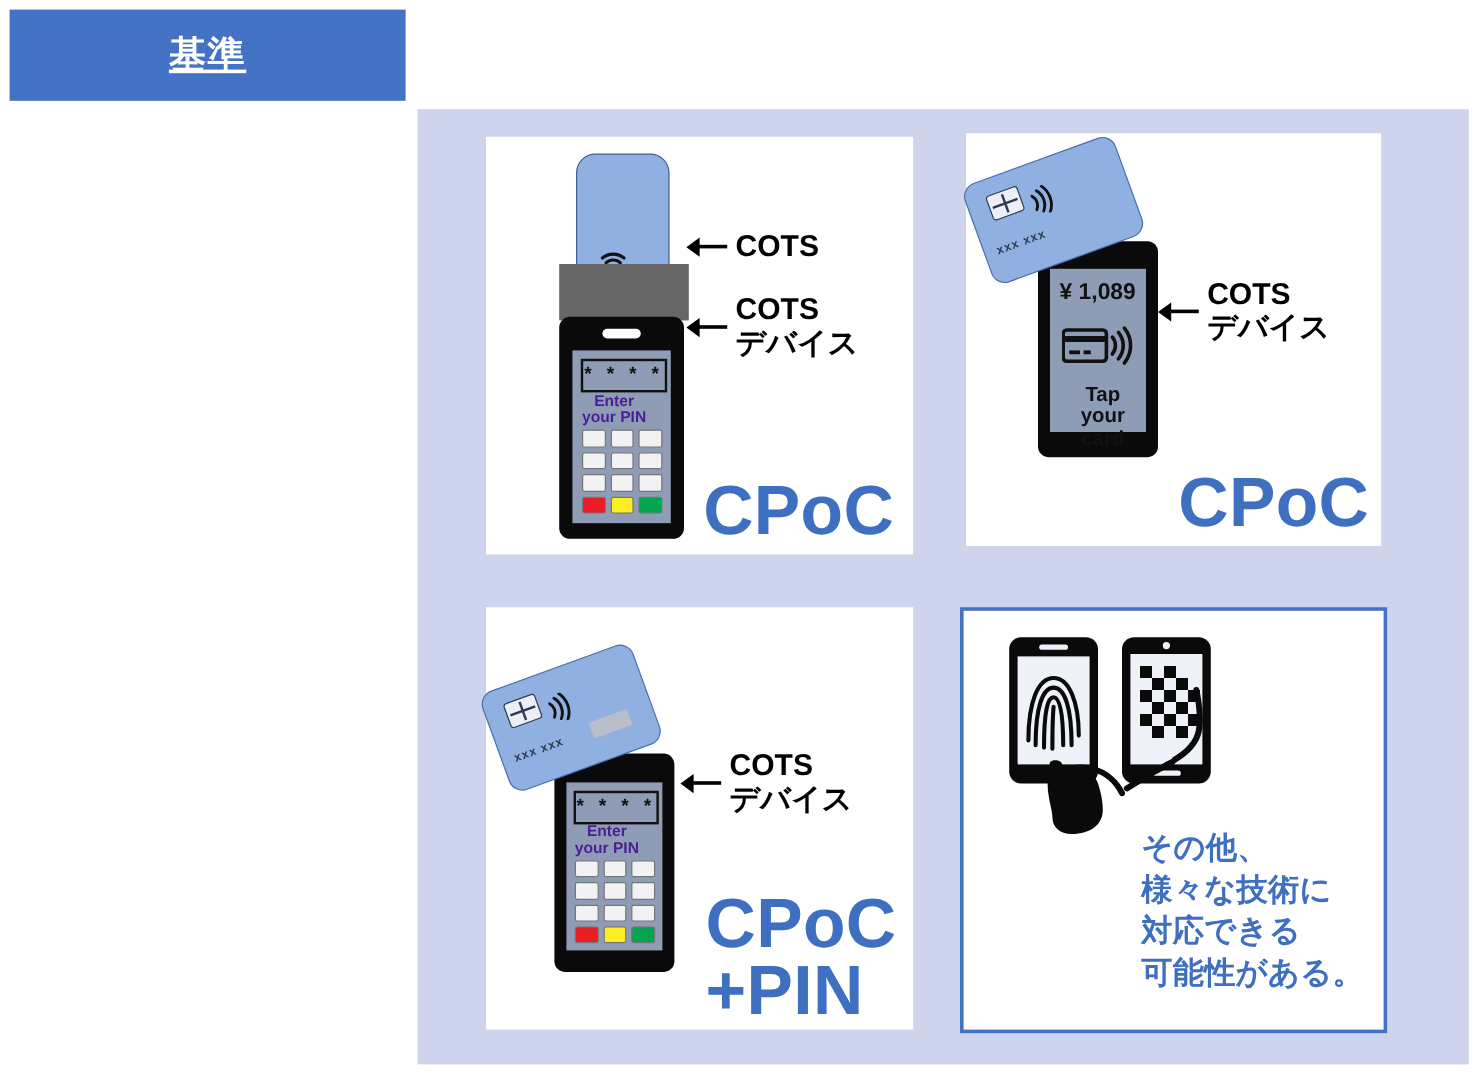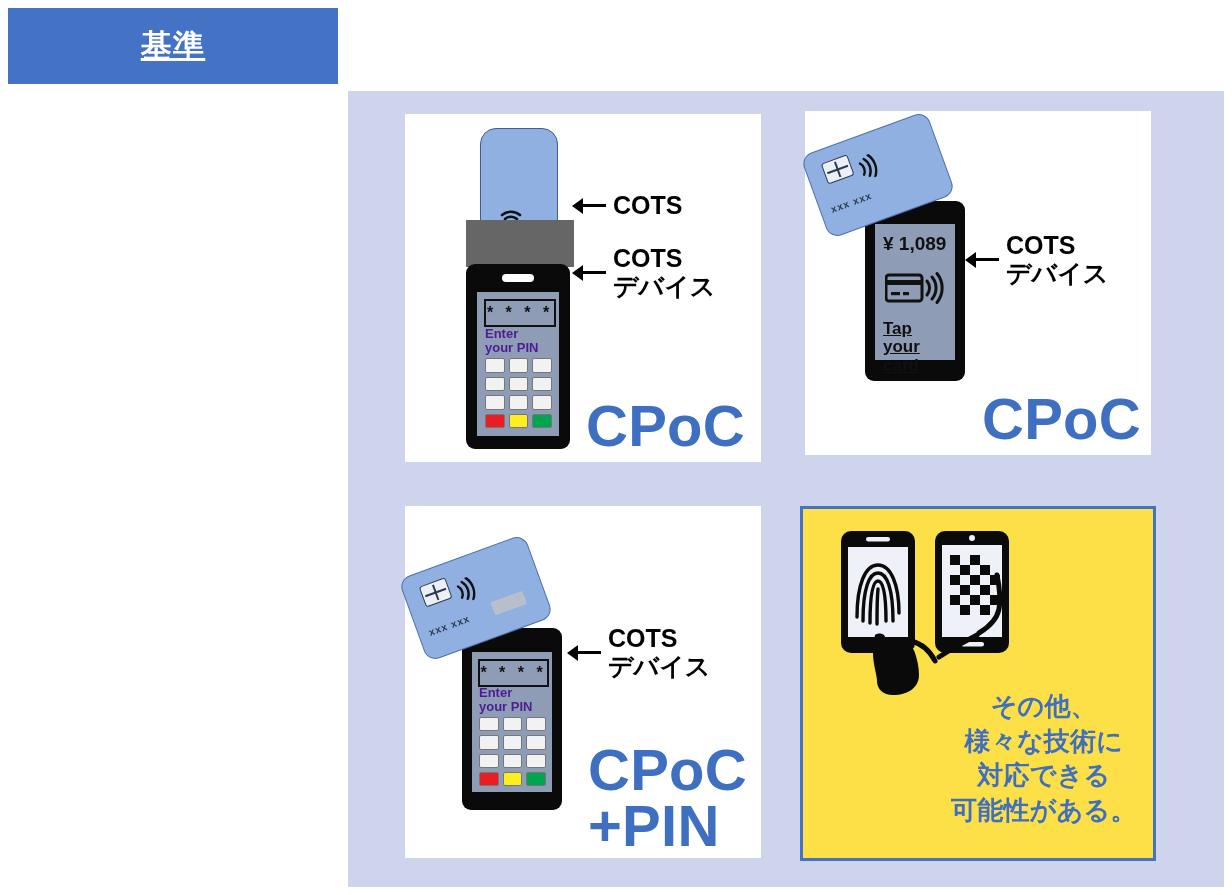--- a/index.html
+++ b/index.html
@@ -65,23 +65,22 @@
   .panel {
     position: absolute;
     box-sizing: border-box;
     background: #ffffff;
   }
   .panel.p-spoc    { left: 57px;  top: 23px;  width: 356px; height: 348px; }
   .panel.p-cpoc    { left: 457px; top: 20px;  width: 346px; height: 344px; }
   .panel.p-cpocpin { left: 57px;  top: 415px; width: 356px; height: 352px; }
   .panel.p-other {
     left: 452px; top: 415px; width: 356px; height: 355px;
-    background: #fde047;
+    background: #ffffff;
     border: 3px solid #4472C4;
-    text-align: center;
   }
 
   .brand {
     position: absolute;
     color: #3f6fc0;
     font-weight: bold;
     line-height: 0.97;
     white-space: pre-line;
     letter-spacing: 0.005em;
   }
@@ -134,20 +133,21 @@
 
   
   .phone {
     position: absolute;
     background: #0a0a0a;
     border-radius: 9px;
   }
   .phone .screen {
     position: absolute;
     background: #8f9cb5;
+    text-align: center;
   }
   .phone .speaker {
     position: absolute;
     background: #ffffff;
     border-radius: 5px;
   }
   .pinbox {
     position: absolute;
     border: 2px solid #111;
     background: #8f9cb5;
@@ -245,21 +245,20 @@
     font-size: 19px;
     font-weight: bold;
   }
   .tap-text {
     position: absolute;
     color: #111;
     font-size: 17px;
     font-weight: bold;
     line-height: 1.08;
     white-space: pre-line;
-    text-decoration: underline;
   }
 
   
   .other-text {
     position: absolute;
     left: 148px;
     top: 180px;
     color: #3f6fc0;
     font-size: 26px;
     font-weight: bold;

